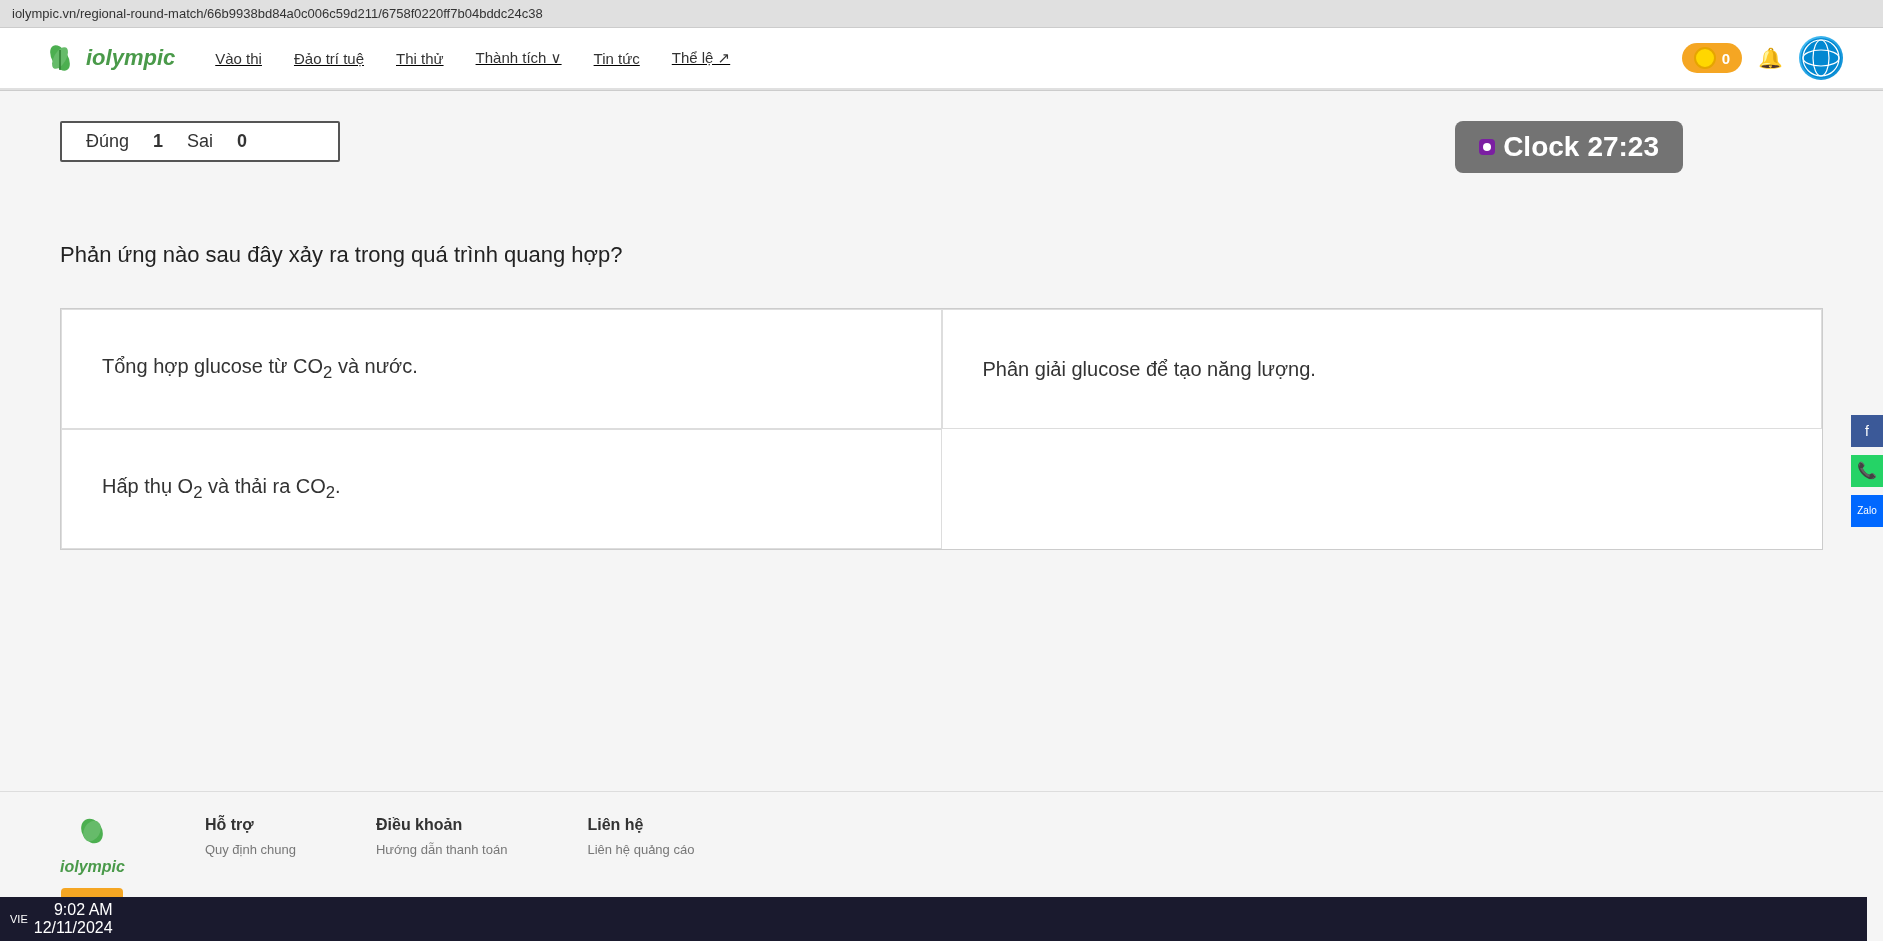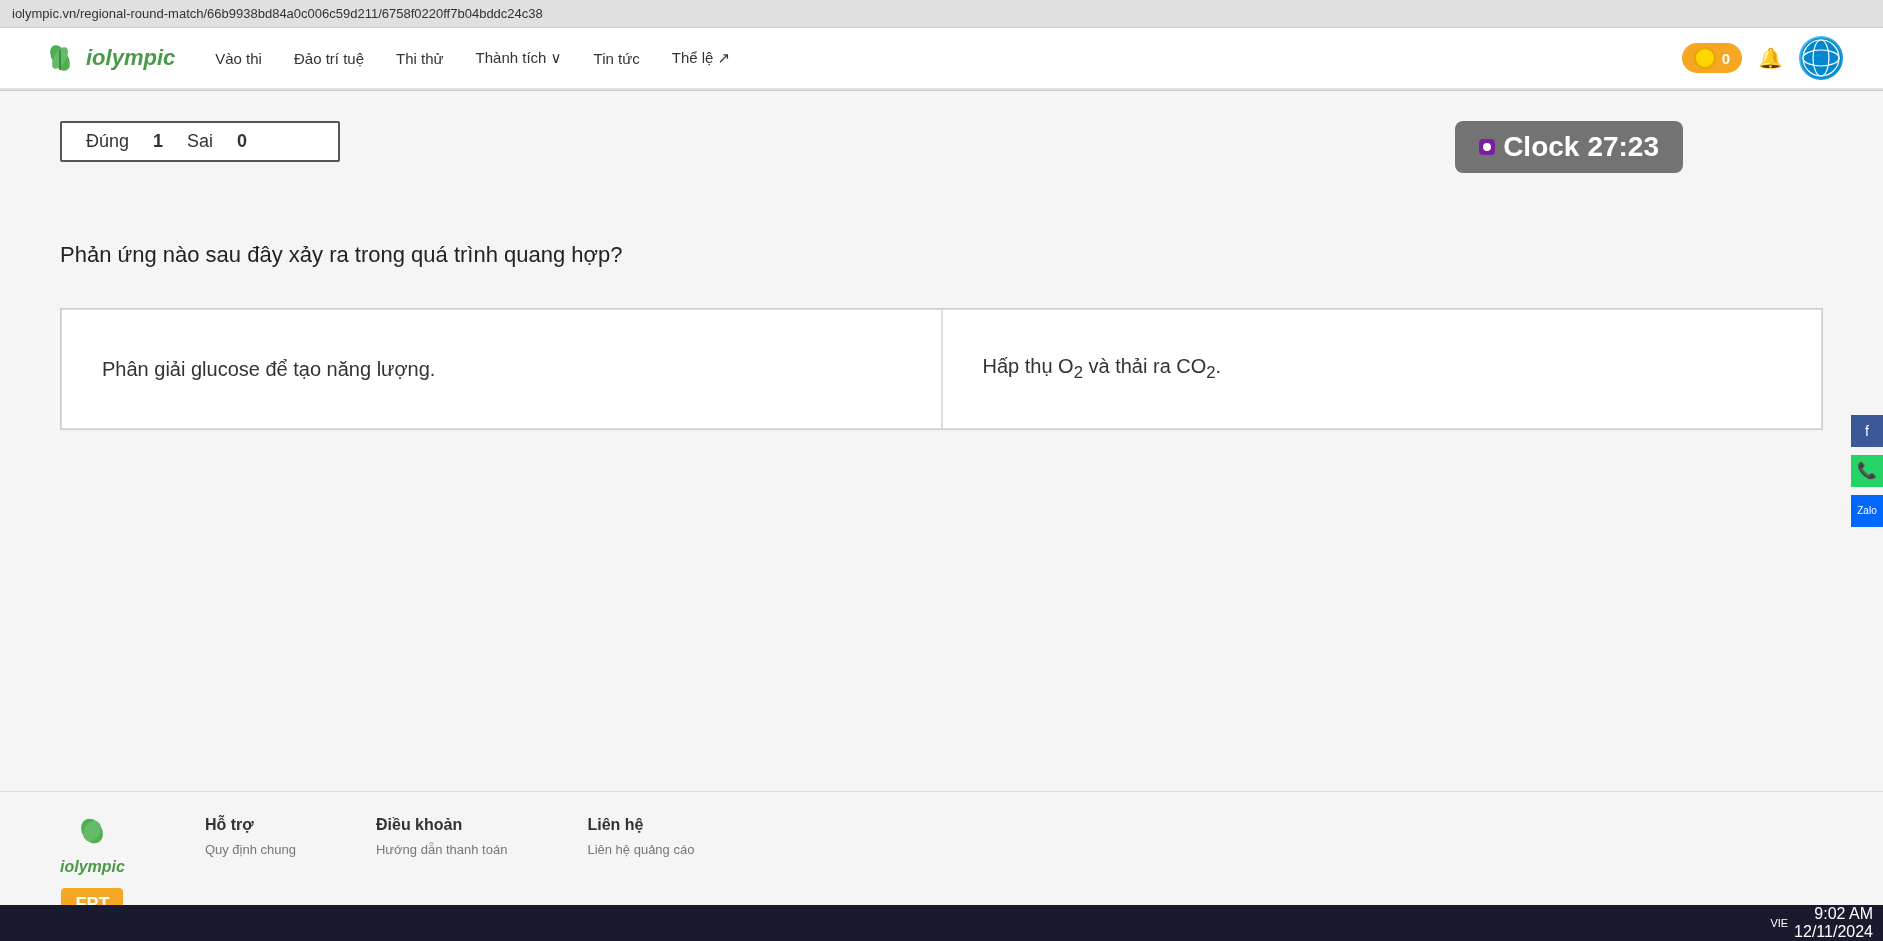--- a/index.html
+++ b/index.html
@@ -49,20 +49,21 @@
       font-style: italic;
       color: #4a9a4a;
       font-weight: bold;
     }
 
     .nav-links {
       display: flex;
       align-items: center;
       gap: 32px;
       flex: 1;
+      text-decoration: underline;
     }
 
     .nav-link {
       font-size: 15px;
       color: #333;
       text-decoration: none;
       cursor: pointer;
       white-space: nowrap;
     }
 
@@ -270,26 +271,25 @@
     }
 
     .side-icon.phone { background: #25d366; }
     .side-icon.zalo { background: #0068ff; font-size: 11px; }
 
     
     .taskbar {
       position: fixed;
       bottom: 0;
       left: 0;
-      right: 0;
-      height: 36px;
+      right: 16px;
+      height: 44px;
       background: #1a1a2e;
       display: flex;
       align-items: center;
-      justify-content: flex-end;
       padding: 0 10px;
       gap: 8px;
       z-index: 1000;
     }
 
     .taskbar-right {
       display: flex;
       align-items: center;
       gap: 6px;
       font-size: 11px;
@@ -376,20 +376,25 @@
     <span>Clock</span>
     <span>27:23</span>
   </div>
 
   
   <div class="question-section">
     <div class="question-text">Phản ứng nào sau đây xảy ra trong quá trình quang hợp?</div>
 
     <div class="answers-grid">
 
+      <div class="answer-cell">
+        <span>
+          Tổng hợp glucose từ CO<sub>2</sub> và nước.
+        </span>
+      </div>
 
       <div class="answer-cell">
         <span>Phân giải glucose để tạo năng lượng.</span>
       </div>
 
 
       <div class="answer-cell">
         <span>
           Hấp thụ O<sub>2</sub> và thải ra CO<sub>2</sub>.
         </span>

